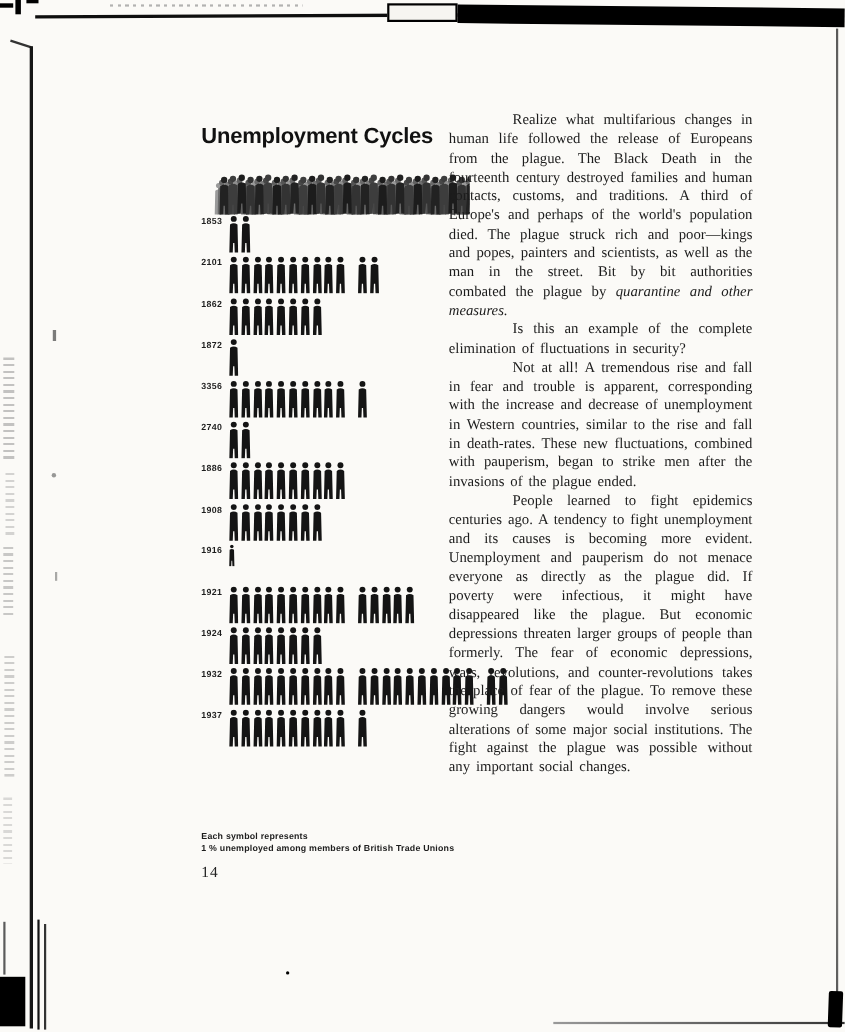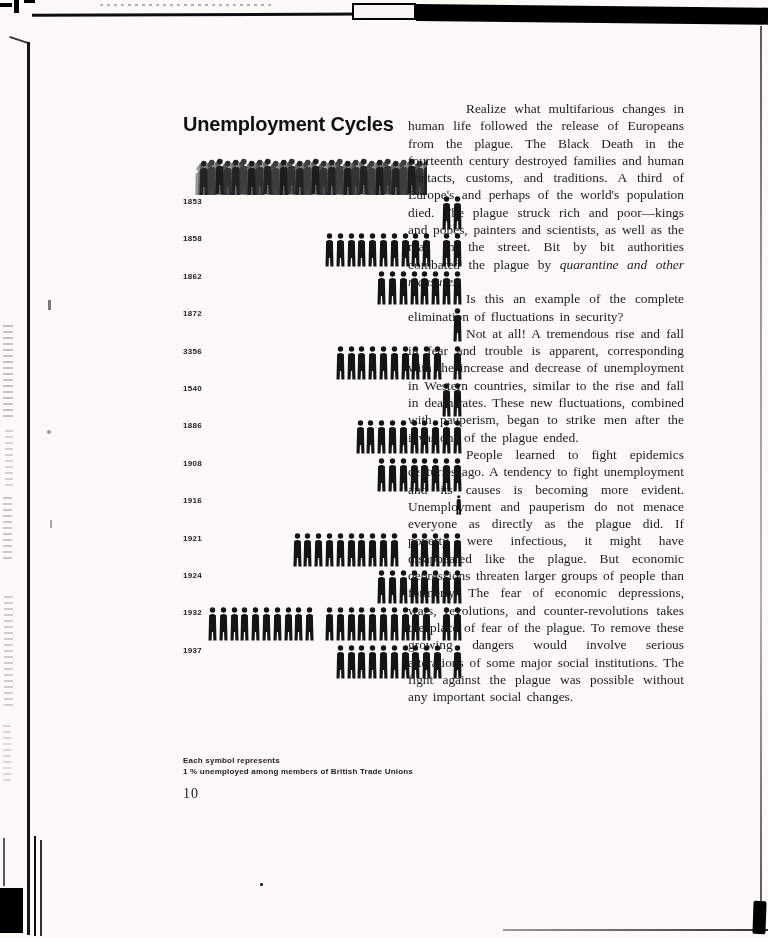--- a/index.html
+++ b/index.html
@@ -38,21 +38,21 @@
   .a-bl-line1{left:34px;top:836px;width:2px;height:100px;background:#111;}
   .a-bl-line2{left:40px;top:840px;width:1.5px;height:96px;background:#333;}
   .a-dot{left:260px;top:883px;width:3px;height:3px;background:#000;border-radius:50%;}
   .a-br-line{left:503px;top:929px;width:265px;height:2px;background:linear-gradient(90deg,#999,#333);}
   .a-br-mark{left:753px;top:901px;width:13px;height:33px;background:#000;border-radius:2px;transform:rotate(2deg);}
   
   .chart-title{left:183px;top:113px;font-size:20px;font-weight:700;letter-spacing:-.2px;color:#111;}
   .crowd{left:194px;top:152px;width:233px;height:43px;overflow:hidden;}
   .crowd svg{position:absolute;bottom:-1px;}
   .rows{left:183px;top:196px;}
-  .row{display:flex;align-items:flex-start;height:37.4px;justify-content:space-between;}
+  .row{display:flex;align-items:flex-start;height:37.4px;}
   .year{width:22px;margin-right:3px;font-size:8px;font-weight:700;letter-spacing:.3px;color:#1d1d1d;padding-top:1px;flex:none;}
   .groups{display:flex;}
   .group{display:flex;margin-right:9px;}
   .group svg{display:block;margin-right:1.8px;}
   .legend{left:183px;top:755px;font-size:8px;font-weight:700;line-height:11px;color:#1d1d1d;letter-spacing:.2px;}
   .page-number{left:183px;top:786px;font-family:"Liberation Serif",serif;font-size:14px;letter-spacing:1px;color:#222;}
   
   .article{left:408px;top:100px;width:276px;font-family:"Liberation Serif",serif;
     font-size:13.4px;line-height:17.3px;text-align:justify;color:#1c1c1c;word-spacing:2px;}
   .article p{margin:0;text-indent:58px;}
@@ -450,21 +450,21 @@
               <path d="M1.1,8.2 Q4.5,5.6 7.9,8.2 L8.5,33.6 L5.4,33.6 L5.05,25 L3.95,25 L3.6,33.6 L0.5,33.6 Z" fill="#141414"></path>
             </svg>
             <svg viewBox="0 0 9 34" width="9" height="34">
               <circle cx="4.5" cy="3" r="2.7" fill="#141414"></circle>
               <path d="M1.1,8.2 Q4.5,5.6 7.9,8.2 L8.5,33.6 L5.4,33.6 L5.05,25 L3.95,25 L3.6,33.6 L0.5,33.6 Z" fill="#141414"></path>
             </svg>
           </div>
         </div>
       </div>
       <div class="row">
-        <div class="year">1858</div>
+        <div class="year">2101</div>
         <div class="groups">
           <div class="group">
             <svg viewBox="0 0 9 34" width="9" height="34">
               <circle cx="4.5" cy="3" r="2.7" fill="#141414"></circle>
               <path d="M1.1,8.2 Q4.5,5.6 7.9,8.2 L8.5,33.6 L5.4,33.6 L5.05,25 L3.95,25 L3.6,33.6 L0.5,33.6 Z" fill="#141414"></path>
             </svg>
             <svg viewBox="0 0 9 34" width="9" height="34">
               <circle cx="4.5" cy="3" r="2.7" fill="#141414"></circle>
               <path d="M1.1,8.2 Q4.5,5.6 7.9,8.2 L8.5,33.6 L5.4,33.6 L5.05,25 L3.95,25 L3.6,33.6 L0.5,33.6 Z" fill="#141414"></path>
             </svg>
@@ -610,21 +610,21 @@
           </div>
           <div class="group">
             <svg viewBox="0 0 9 34" width="9" height="34">
               <circle cx="4.5" cy="3" r="2.7" fill="#141414"></circle>
               <path d="M1.1,8.2 Q4.5,5.6 7.9,8.2 L8.5,33.6 L5.4,33.6 L5.05,25 L3.95,25 L3.6,33.6 L0.5,33.6 Z" fill="#141414"></path>
             </svg>
           </div>
         </div>
       </div>
       <div class="row">
-        <div class="year">1540</div>
+        <div class="year">2740</div>
         <div class="groups">
           <div class="group">
             <svg viewBox="0 0 9 34" width="9" height="34">
               <circle cx="4.5" cy="3" r="2.7" fill="#141414"></circle>
               <path d="M1.1,8.2 Q4.5,5.6 7.9,8.2 L8.5,33.6 L5.4,33.6 L5.05,25 L3.95,25 L3.6,33.6 L0.5,33.6 Z" fill="#141414"></path>
             </svg>
             <svg viewBox="0 0 9 34" width="9" height="34">
               <circle cx="4.5" cy="3" r="2.7" fill="#141414"></circle>
               <path d="M1.1,8.2 Q4.5,5.6 7.9,8.2 L8.5,33.6 L5.4,33.6 L5.05,25 L3.95,25 L3.6,33.6 L0.5,33.6 Z" fill="#141414"></path>
             </svg>
@@ -986,21 +986,21 @@
               <path d="M1.1,8.2 Q4.5,5.6 7.9,8.2 L8.5,33.6 L5.4,33.6 L5.05,25 L3.95,25 L3.6,33.6 L0.5,33.6 Z" fill="#141414"></path>
             </svg>
           </div>
         </div>
       </div>
     </div>
   <div class="abs legend">
     <div>Each symbol represents</div>
     <div>1 % unemployed among members of British Trade Unions</div>
   </div>
-  <div class="abs page-number">10</div>
+  <div class="abs page-number">14</div>
 
   <div class="abs article" id="article">
       <p><span>Realize what multifarious changes in human life followed the release of Europeans from the plague. The Black Death in the fourteenth century destroyed families and human contacts, customs, and traditions. A third of Europe's and perhaps of the world's population died.  The plague struck rich and poor—kings and popes, painters and scientists, as well as the man in the street. Bit by bit authorities combated the plague by </span><em>quarantine and other measures.</em></p>
       <p><span>Is this an example of the complete elimination of fluctuations in security?</span></p>
       <p><span>Not at all! A tremendous rise and fall in fear and trouble is apparent, corresponding with the increase and decrease of unemployment in Western countries, similar to the rise and fall in death-rates. These new fluctuations, combined with pauperism, began to strike men after the invasions of the plague ended.</span></p>
       <p><span>People learned to fight epidemics centuries ago. A tendency to fight unemployment and its causes is becoming more evident. Unemployment and pauperism do not menace everyone as directly as the plague did. If poverty were infectious, it might have disappeared like the plague. But economic depressions threaten larger groups of people than formerly. The fear of economic depressions, wars, revolutions, and counter-revolutions takes the place of fear of the plague. To remove these growing dangers would involve serious alterations of some major social institutions. The fight against the plague was possible without any important social changes.</span></p>
     </div>
 
 </div>
 

